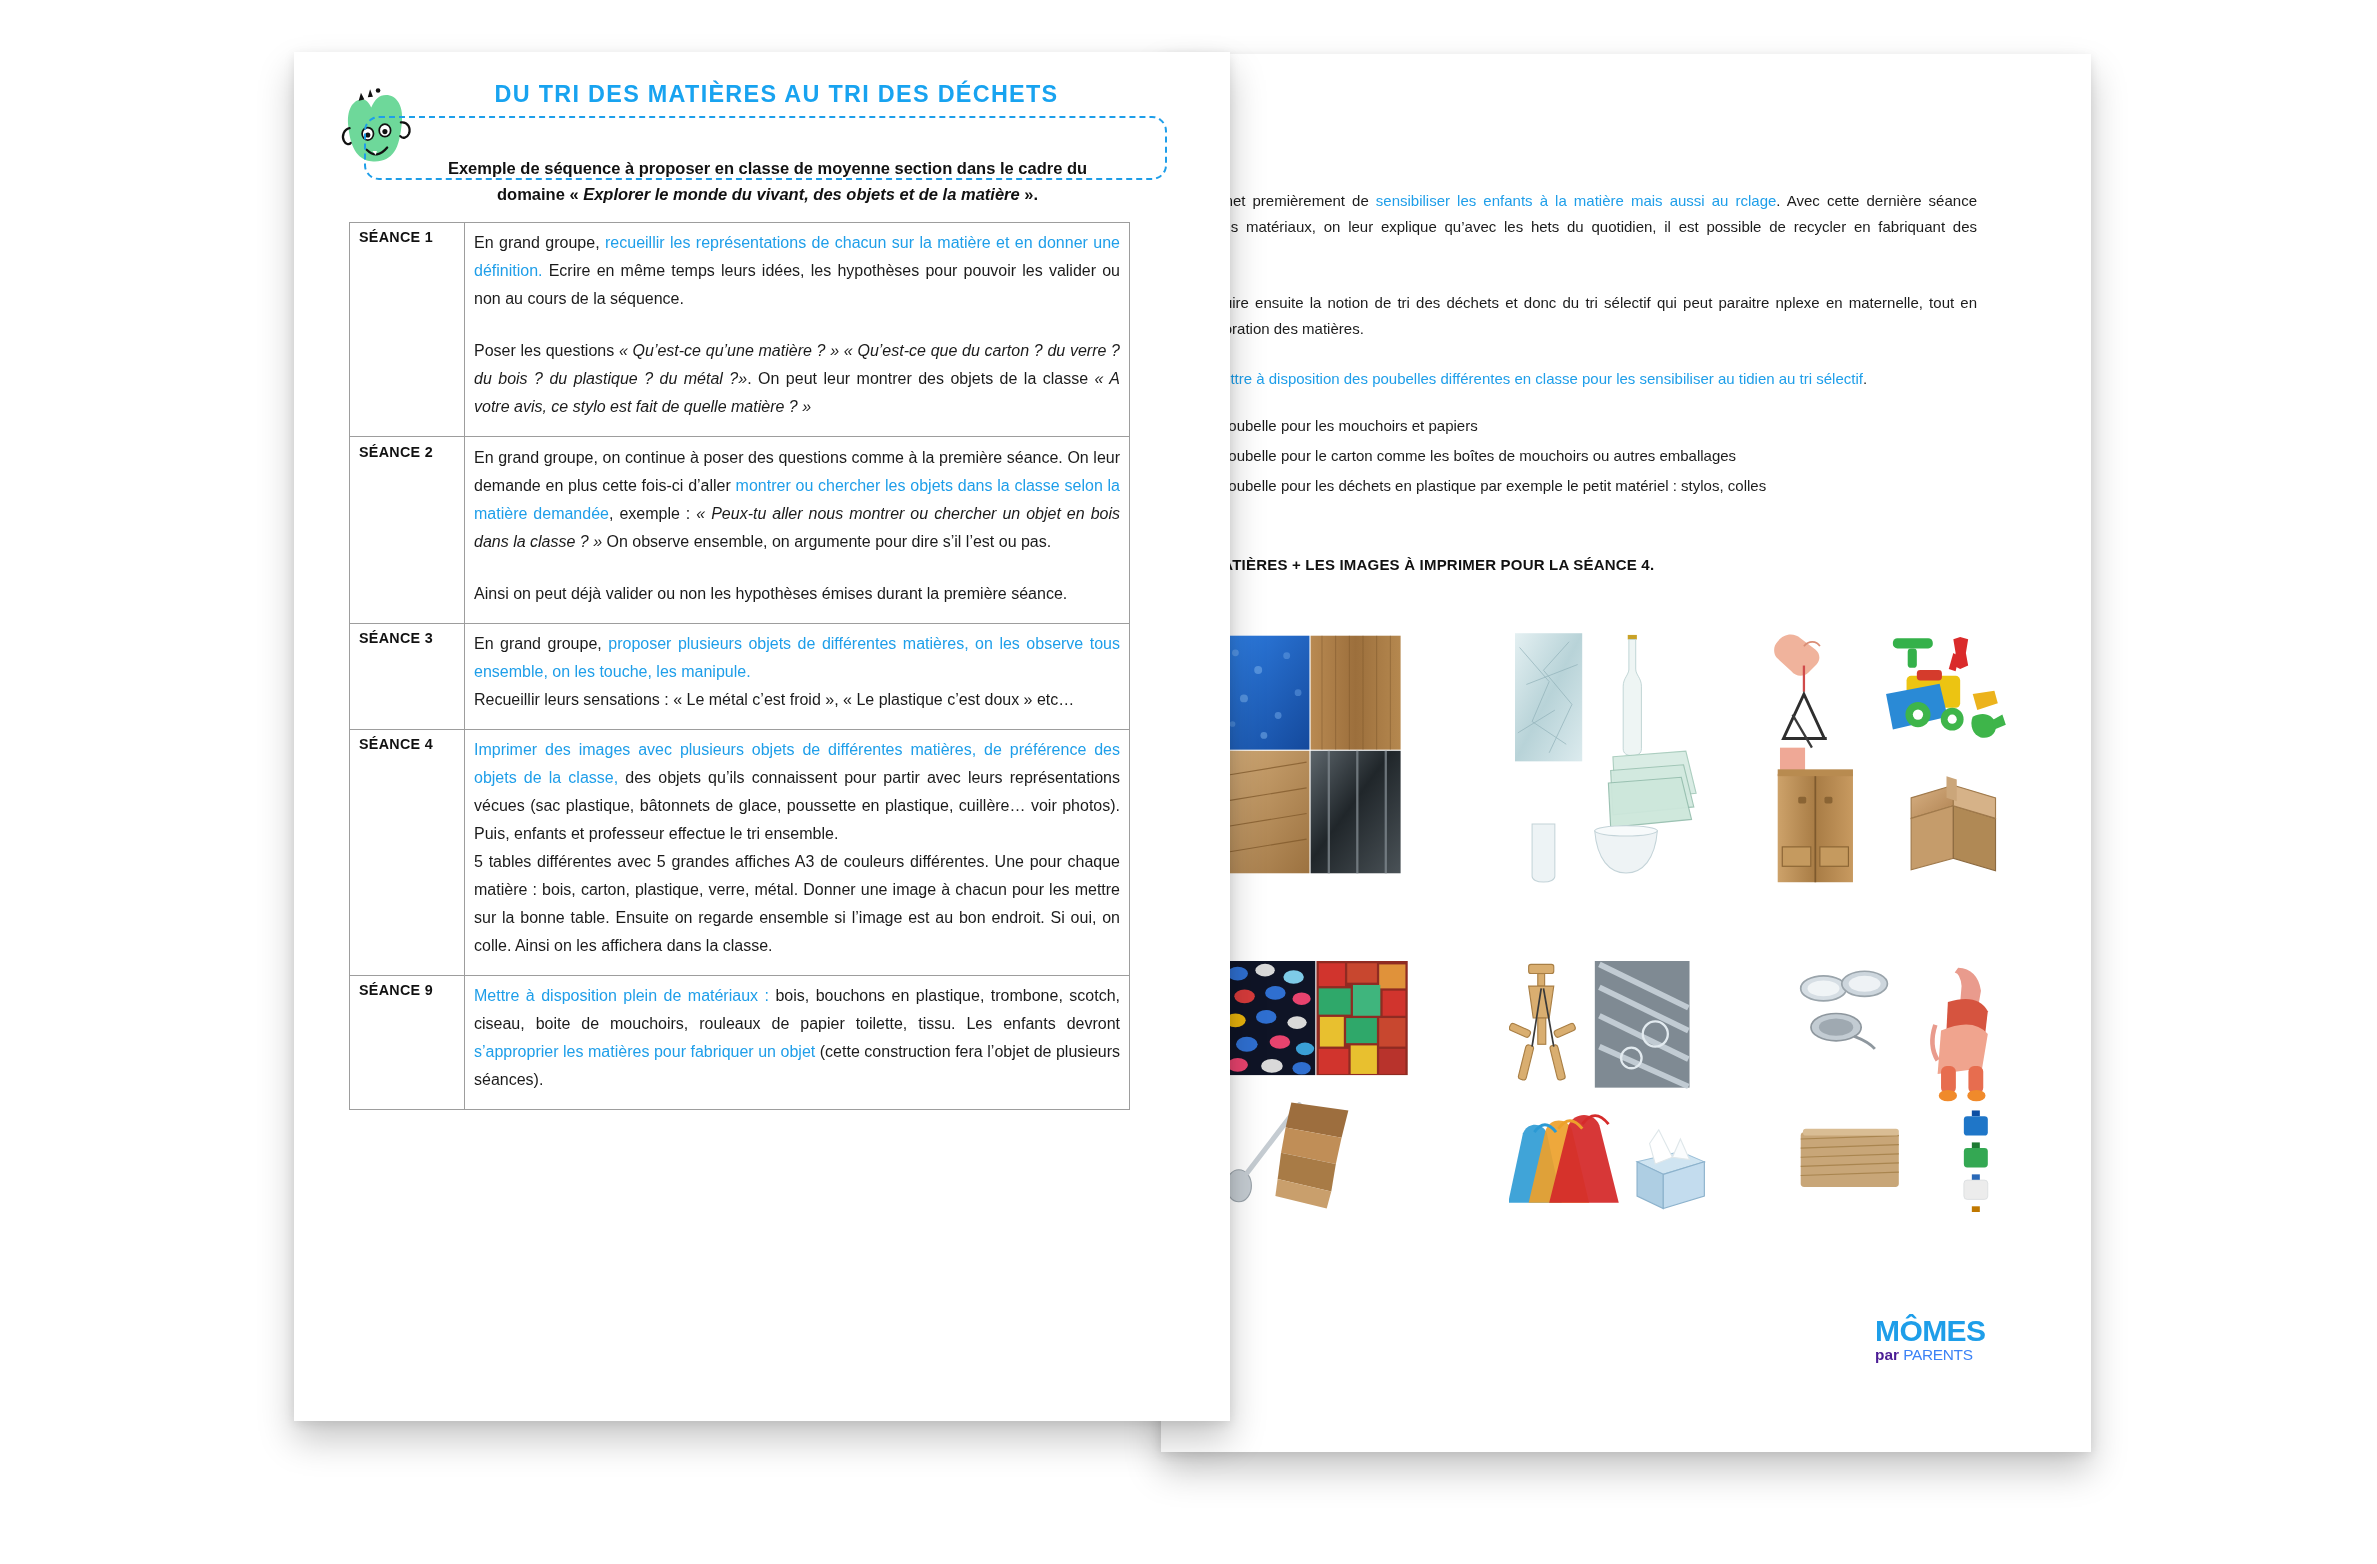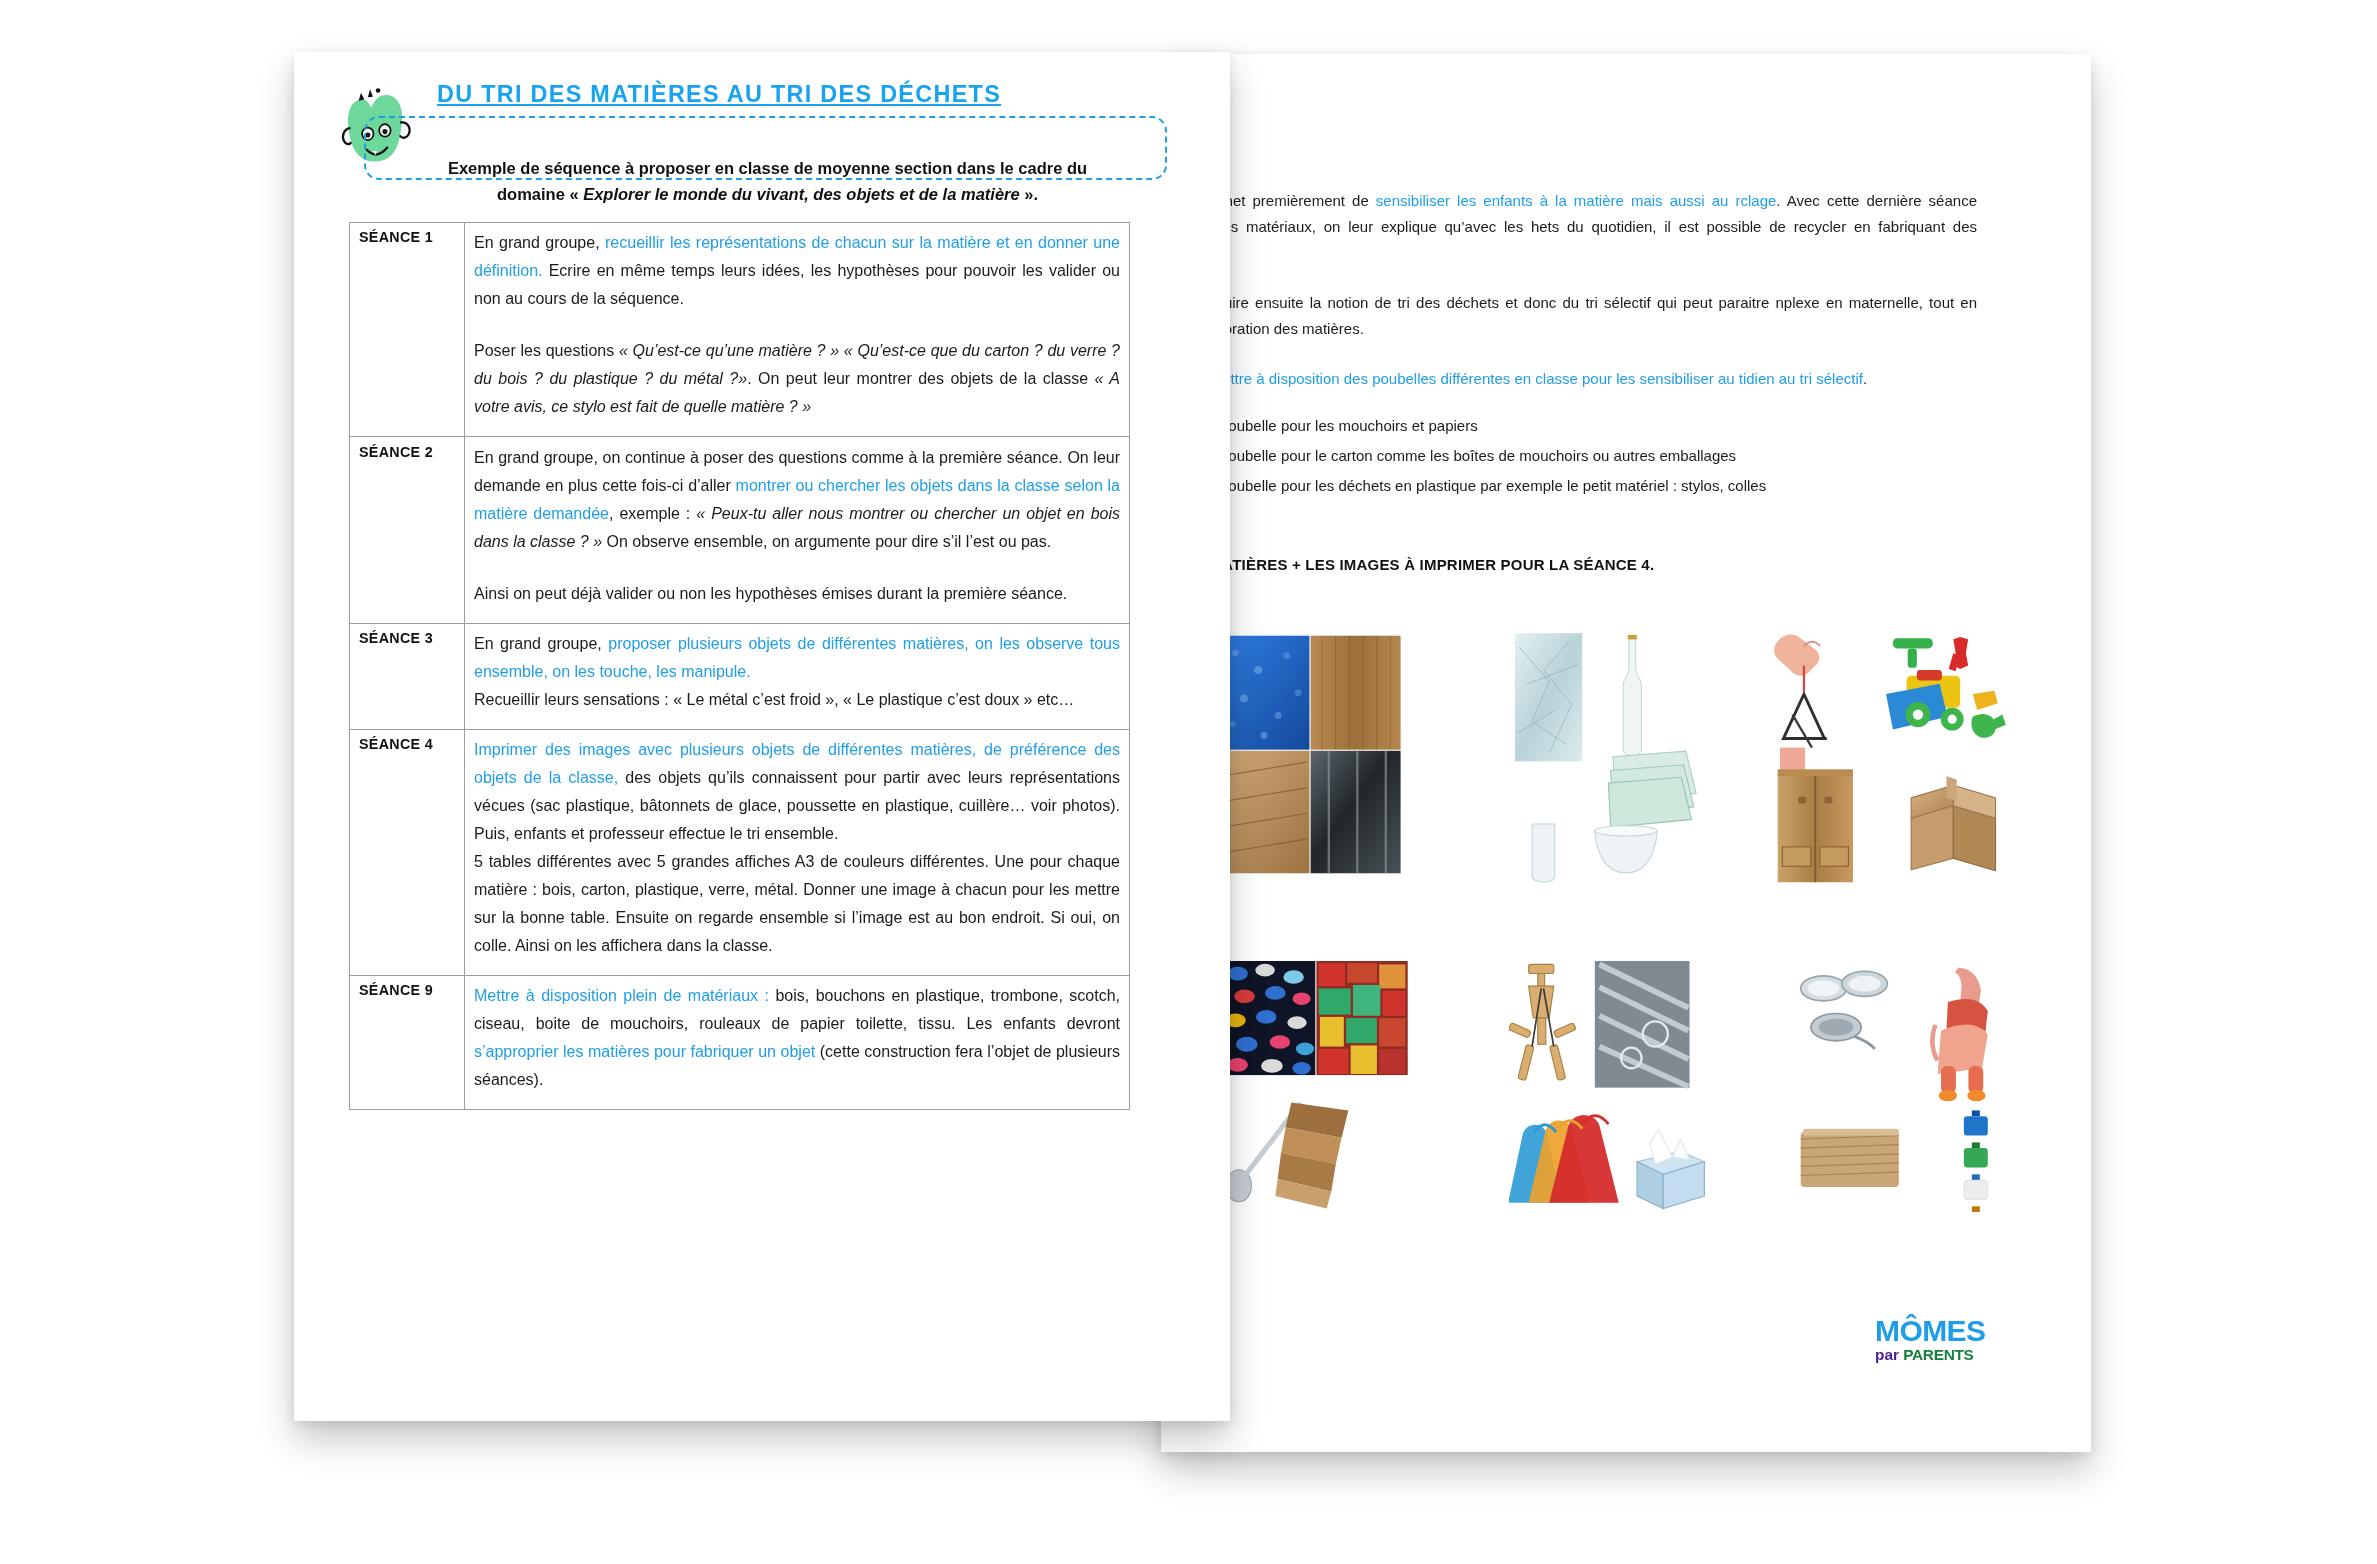--- a/index.html
+++ b/index.html
@@ -55,30 +55,29 @@
   
   .logo{
     position:absolute;right:68px;bottom:90px;text-align:left;width:148px;margin-top:28px;
   }
   .logo-main{
     font-size:30px;font-weight:bold;color:#1e9ee9;letter-spacing:-0.6px;
     line-height:.95;font-stretch:condensed;
   }
   .logo-sub{font-size:15.4px;line-height:1;margin-top:1.1px;}
   .logo-sub .par{color:#4c1d95;font-weight:bold;}
-  .logo-sub .parents{color:#15803d;font-weight:bold;letter-spacing:-0.3px;}
+  .logo-sub .parents{color:#3b82f6;font-weight:normal;letter-spacing:-0.3px;}
 
   
   .fp-inner{position:absolute;left:0;top:0;width:100%;height:100%;}
   .mascot{position:absolute;left:43px;top:35px;width:77px;height:80px;}
   .fp-title{
-    position:absolute;left:143px;top:28.5px;width:679px;
+    position:absolute;left:143px;top:28.5px;width:679px;text-align:center;
     color:#18a3f0;font-size:23.4px;font-weight:bold;letter-spacing:1.3px;
     font-stretch:condensed;
-    text-decoration:underline;
   }
   .dashbox{
     position:absolute;left:70px;top:64px;width:799px;height:60px;
     border:2.6px dashed #1e9ee9;border-radius:15px;
   }
   .subtitle-row{
     position:absolute;left:97px;top:67px;width:753px;
     display:flex;align-items:center;gap:11.4px;
   }
   .tree-icon{width:17px;height:26px;flex:none;}

